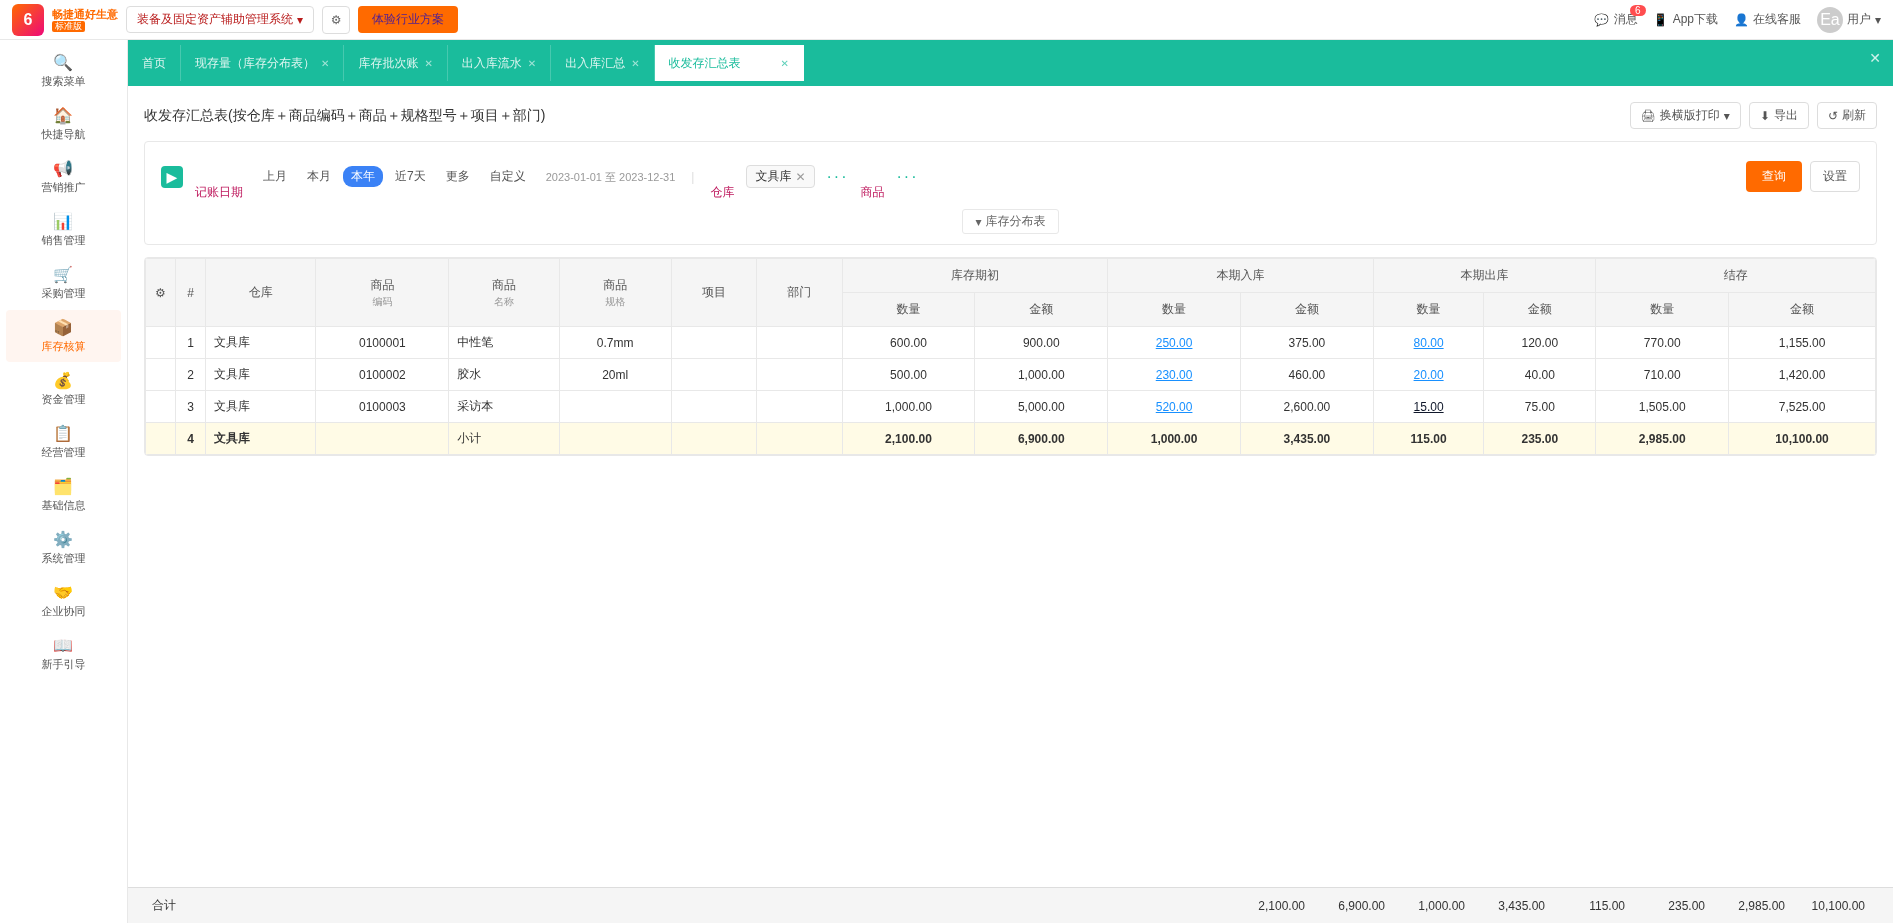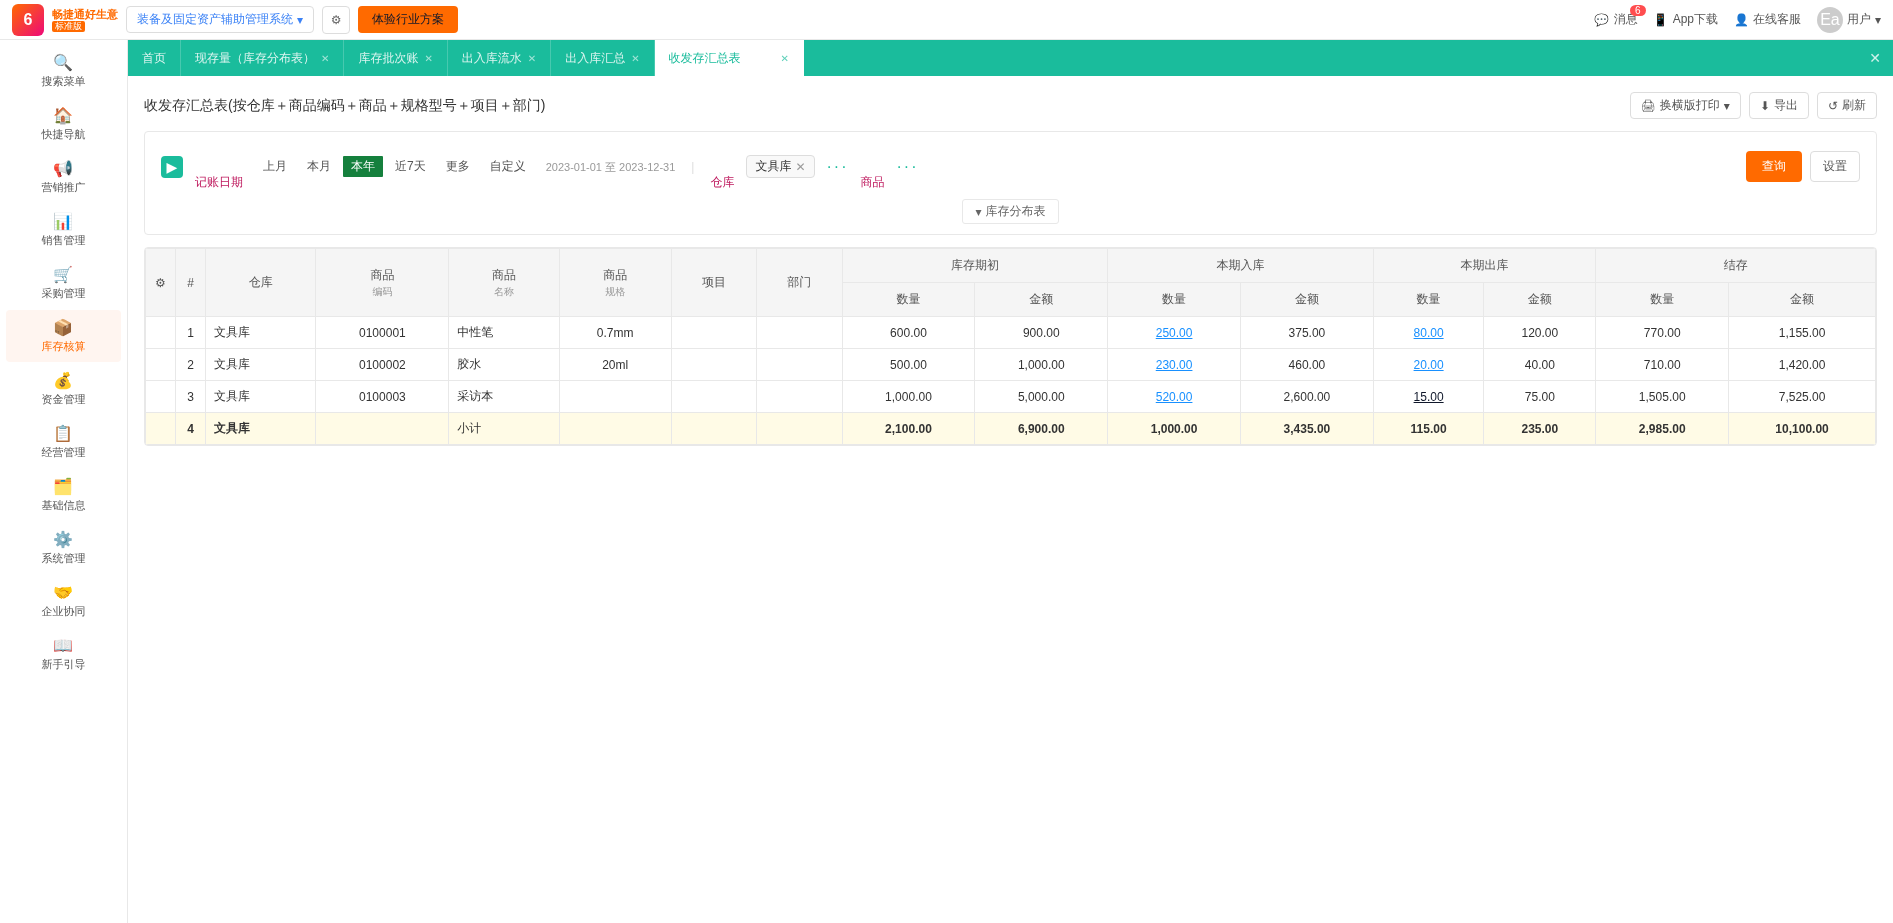--- a/index.html
+++ b/index.html
@@ -7,57 +7,57 @@
 
     
     .app-container { display: flex; flex-direction: column; height: 923px; width: 1893px; }
     .top-bar { height: 40px; background: #fff; border-bottom: 1px solid #e8e8e8; display: flex; align-items: center; padding: 0 12px; justify-content: space-between; flex-shrink: 0; }
     .main-area { display: flex; flex: 1; overflow: hidden; }
     .sidebar { width: 128px; background: #fff; border-right: 1px solid #e8e8e8; display: flex; flex-direction: column; flex-shrink: 0; }
     .content { flex: 1; display: flex; flex-direction: column; overflow: hidden; }
 
     
     .top-bar-left { display: flex; align-items: center; gap: 8px; }
-    .nav-dropdown { display: flex; align-items: center; gap: 4px; border: 1px solid #ddd; border-radius: 4px; padding: 4px 10px; font-size: 12px; cursor: pointer; color: #3b82f6; }
+    .nav-dropdown { display: flex; align-items: center; gap: 4px; border: 1px solid #ddd; border-radius: 4px; padding: 4px 10px; font-size: 12px; cursor: pointer; color: #b91c1c; }
     .gear-btn { width: 28px; height: 28px; border: 1px solid #ddd; border-radius: 4px; display: flex; align-items: center; justify-content: center; cursor: pointer; color: #666; }
-    .trial-btn { background: #ff6a00; color: #0f172a; border: none; border-radius: 4px; padding: 5px 14px; font-size: 12px; cursor: pointer; }
+    .trial-btn { background: #ff6a00; color: #4c1d95; border: none; border-radius: 4px; padding: 5px 14px; font-size: 12px; cursor: pointer; }
     .top-bar-right { display: flex; align-items: center; gap: 16px; }
     .top-bar-right-item { display: flex; align-items: center; gap: 4px; cursor: pointer; color: #555; font-size: 12px; position: relative; }
     .badge { background: #ff4d4f; color: #fff; border-radius: 10px; font-size: 10px; padding: 0 4px; min-width: 16px; text-align: center; position: absolute; top: -6px; right: -8px; }
     .user-avatar { width: 26px; height: 26px; background: #ccc; border-radius: 50%; display: flex; align-items: center; justify-content: center; color: #fff; font-size: 16px; }
     .sidebar-logo { width: 32px; height: 32px; background: linear-gradient(135deg, #ff6a00, #ee0979); border-radius: 6px; display: flex; align-items: center; justify-content: center; color: #fff; font-weight: bold; font-size: 16px; }
     .sidebar-menu { flex: 1; padding: 4px 0; }
     .sidebar-item { display: flex; flex-direction: column; align-items: center; padding: 8px 4px; cursor: pointer; color: #555; border-radius: 4px; margin: 1px 6px; gap: 2px; }
     .sidebar-item.active { background: #fff5f0; color: #ff6a00; }
     .sidebar-item .icon { font-size: 16px; }
     .sidebar-item .label { font-size: 11px; text-align: center; }
 
     
-    .tab-bar { height: 36px; background: #1abc9c; display: flex; align-items: center; padding: 0 0; flex-shrink: 0; position: relative; }
+    .tab-bar { height: 46px; background: #1abc9c; display: flex; align-items: center; padding: 0 0; flex-shrink: 0; position: relative; }
     .tab-item { height: 36px; display: flex; align-items: center; padding: 0 14px; cursor: pointer; color: rgba(255,255,255,0.85); font-size: 12px; white-space: nowrap; gap: 6px; border-right: 1px solid rgba(255,255,255,0.2); }
     .tab-item.active { background: #fff; color: #1abc9c; font-weight: 500; gap: 40px; }
     .tab-close { font-size: 10px; opacity: 0.7; }
     .tab-bar-close { position: absolute; right: 0; top: 0; height: 36px; width: 36px; display: flex; align-items: center; justify-content: center; color: rgba(255,255,255,0.8); cursor: pointer; font-size: 14px; }
 
     
     .page-content { flex: 1; background: #fff; overflow: auto; padding: 16px; }
     .page-header { display: flex; justify-content: space-between; align-items: center; margin-bottom: 12px; }
     .page-title { font-size: 14px; color: #333; font-weight: normal; }
     .page-actions { display: flex; align-items: center; gap: 8px; }
     .page-action-btn { display: flex; align-items: center; gap: 4px; padding: 4px 10px; border: 1px solid #ddd; border-radius: 4px; cursor: pointer; font-size: 12px; color: #555; background: #fff; }
     .refresh-btn { display: flex; align-items: center; gap: 4px; padding: 4px 10px; border: 1px solid #ddd; border-radius: 4px; cursor: pointer; font-size: 12px; color: #555; background: #fff; }
 
     
     .filter-area { background: #fff; border: 1px solid #e8e8e8; border-radius: 4px; padding: 10px 16px; margin-bottom: 12px; }
     .filter-row { display: flex; align-items: center; gap: 12px; flex-wrap: wrap; }
     .filter-toggle { width: 22px; height: 22px; background: #1abc9c; color: #fff; border-radius: 4px; display: flex; align-items: center; justify-content: center; cursor: pointer; font-size: 14px; flex-shrink: 0; }
     .filter-label { color: #be185d; font-size: 12px; white-space: nowrap; margin-top: 32px; }
     .date-shortcuts { display: flex; align-items: center; gap: 4px; }
     .date-btn { padding: 2px 8px; border-radius: 3px; cursor: pointer; font-size: 12px; color: #555; }
-    .date-btn.active { background: #15803d; color: #fff; border-radius: 1px; }
+    .date-btn.active { background: #3b82f6; color: #fff; border-radius: 9px; }
     .date-range { font-size: 11px; color: #999; margin-top: 2px; }
     .warehouse-tag { display: flex; align-items: center; gap: 4px; border: 1px solid #ddd; border-radius: 4px; padding: 2px 8px; background: #f9f9f9; cursor: pointer; }
     .tag-close { color: #999; cursor: pointer; }
     .filter-ellipsis { color: #1abc9c; cursor: pointer; font-size: 16px; letter-spacing: 2px; }
     .expand-conditions { display: flex; justify-content: center; margin-top: 8px; }
     .expand-btn { color: #666; font-size: 12px; cursor: pointer; display: flex; align-items: center; gap: 4px; padding: 3px 12px; border: 1px solid #e8e8e8; border-radius: 3px; }
     .query-btn { background: #ff6a00; color: #fff; border: none; border-radius: 4px; padding: 6px 16px; font-size: 12px; cursor: pointer; }
     .settings-btn { border: 1px solid #ddd; color: #555; background: #fff; border-radius: 4px; padding: 6px 12px; font-size: 12px; cursor: pointer; }
 
     
@@ -360,15 +360,28 @@
       <td style="">115.00</td>
       <td>235.00</td>
       <td>2,985.00</td>
       <td>10,100.00</td>
     </tr>
               </tbody>
           </table>
         </div>
       </div>
 
+      <div class="bottom-bar">
+        <span class="total-label">合计</span>
+        <div style="display:flex;margin-left:auto;gap:0;">
+          <span style="min-width:80px;text-align:right;padding:0 12px;">2,100.00</span>
+          <span style="min-width:80px;text-align:right;padding:0 12px;">6,900.00</span>
+          <span style="min-width:80px;text-align:right;padding:0 12px;">1,000.00</span>
+          <span style="min-width:80px;text-align:right;padding:0 12px;">3,435.00</span>
+          <span style="min-width:80px;text-align:right;padding:0 12px;">115.00</span>
+          <span style="min-width:80px;text-align:right;padding:0 12px;">235.00</span>
+          <span style="min-width:80px;text-align:right;padding:0 12px;">2,985.00</span>
+          <span style="min-width:80px;text-align:right;padding:0 12px;">10,100.00</span>
+        </div>
+      </div>
     </div>
   </div>
 </div>
 
 </body></html>

